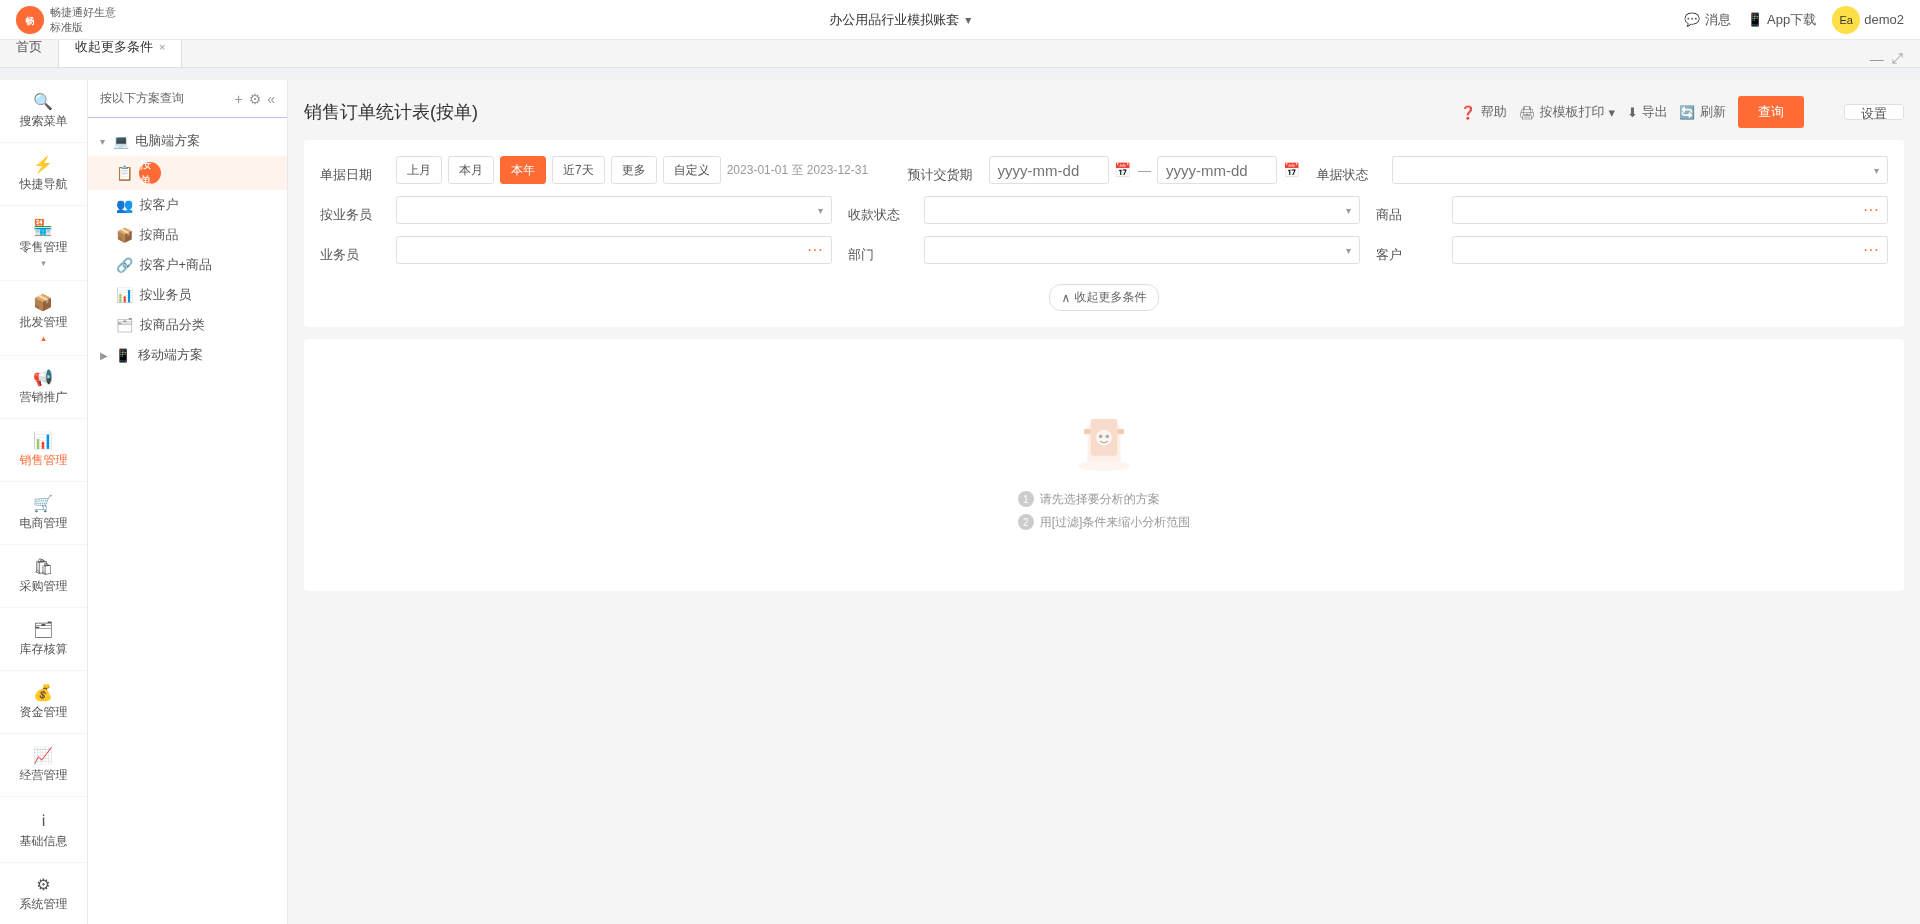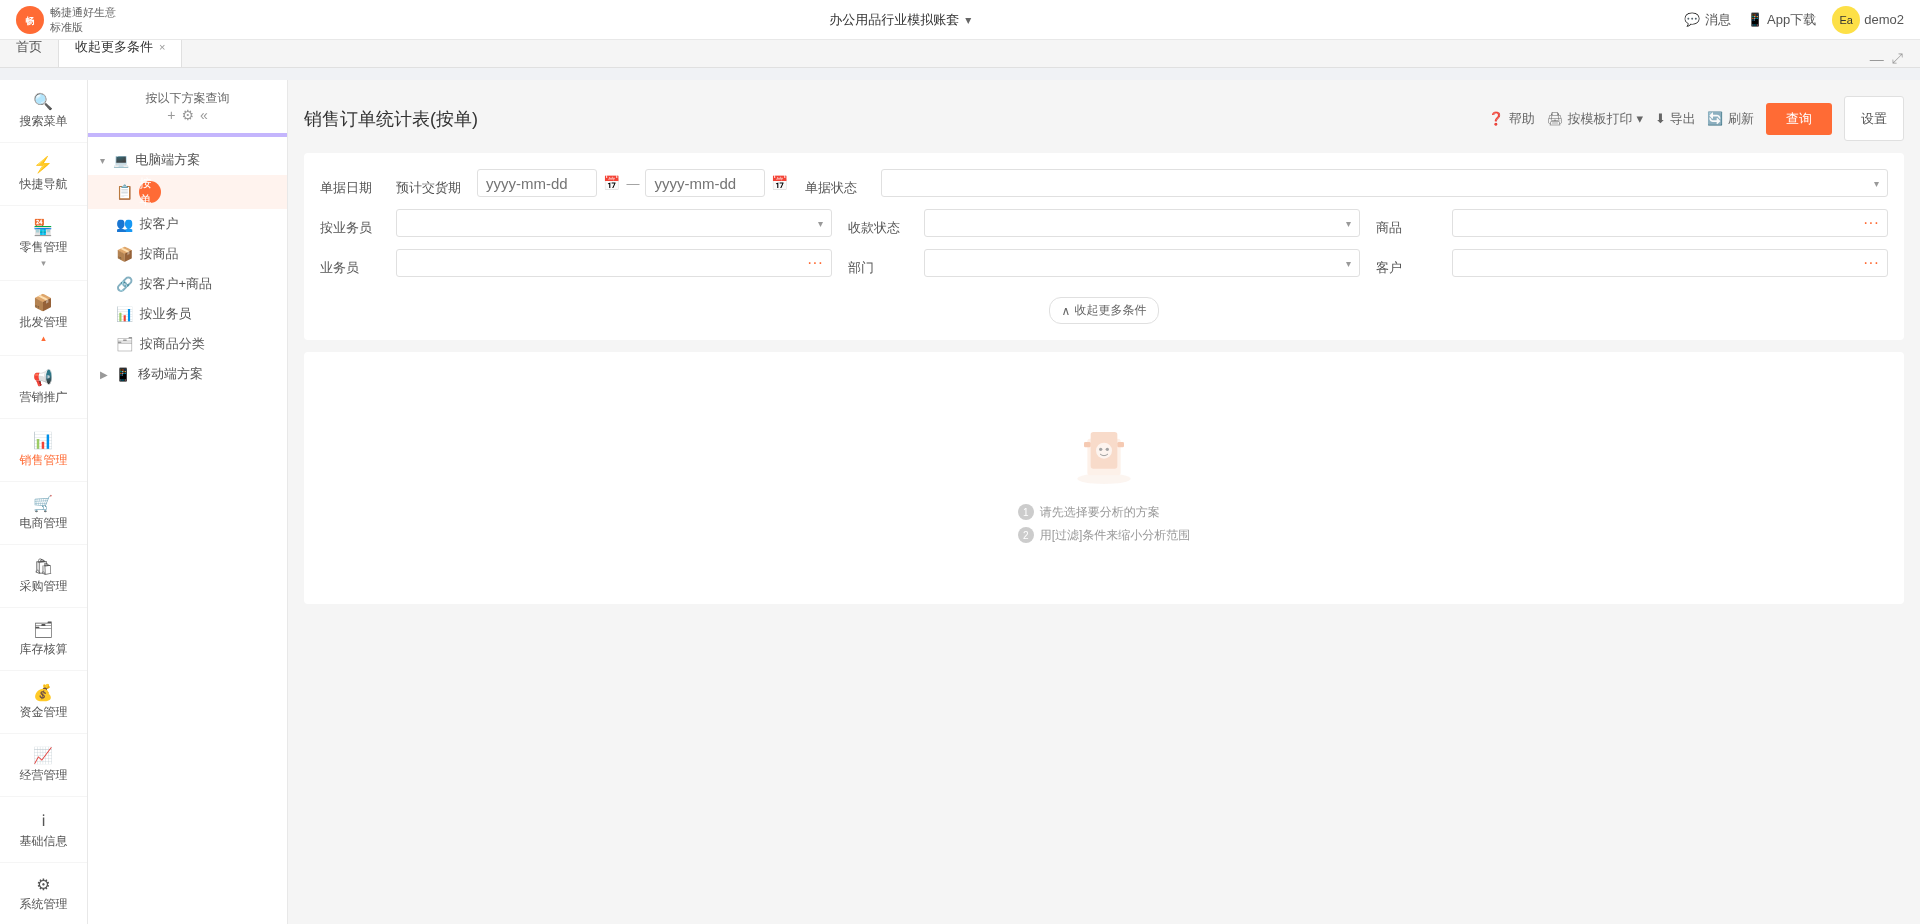--- a/index.html
+++ b/index.html
@@ -107,22 +107,21 @@
       flex-shrink: 0;
       overflow-y: auto;
     }
     .left-panel-header {
       display: flex;
       align-items: center;
       justify-content: space-between;
       padding: 10px 12px;
       font-size: 12px;
       color: #666;
-      border-bottom: 4px solid #c4b5fd;
-      flex-direction: column;
+      border-bottom: 1px solid #c4b5fd;
     }
     .left-panel-actions { display: flex; align-items: center; gap: 6px; }
     .panel-icon-btn { background: none; border: none; cursor: pointer; color: #999; font-size: 14px; }
     .tree-section { padding: 8px 0; }
     .tree-item {
       display: flex;
       align-items: center;
       padding: 6px 12px;
       cursor: pointer;
       font-size: 13px;
@@ -262,25 +261,26 @@
       padding: 0 20px;
       cursor: pointer;
       font-size: 13px;
       white-space: nowrap;
     }
     .setting-btn {
       background: #fff;
       color: #555;
       border: 1px solid #e0e0e0;
       border-radius: 3px;
-      height: 45px;
+      height: 16px;
       padding: 0 16px;
       cursor: pointer;
       font-size: 13px;
       white-space: nowrap;
+      margin-left: 28px;
     }
   </style>
 </head>
 <body>
 
 <div class="top-bar">
   <div class="top-bar-left">
     <div class="logo-area">
       <div class="logo-icon">
         <svg width="18" height="18" viewBox="0 0 18 18">
@@ -463,20 +463,29 @@
           </div>
           <button class="query-btn">查询</button>
           <button class="setting-btn">设置</button>
         </div>
       </div>
 
       <div class="filter-area">
 
         <div class="filter-row">
           <span class="filter-label">单据日期</span>
+          <div class="filter-control">
+            <button class="date-btn">上月</button>
+            <button class="date-btn">本月</button>
+            <button class="date-btn active">本年</button>
+            <button class="date-btn">近7天</button>
+            <button class="date-btn">更多</button>
+            <button class="date-btn">自定义</button>
+            <span class="date-range-text">2023-01-01 至 2023-12-31</span>
+          </div>
           <span class="filter-label">预计交货期</span>
           <div style="display:flex;align-items:center;gap:6px;">
             <input class="date-input" type="text" placeholder="yyyy-mm-dd" style="">
             <span class="calendar-icon">📅</span>
             <span class="date-separator">—</span>
             <input class="date-input" type="text" placeholder="yyyy-mm-dd" style="">
             <span class="calendar-icon">📅</span>
           </div>
           <span class="filter-label">单据状态</span>
           <div style="display:flex;align-items:center;gap:4px;flex:1;">

